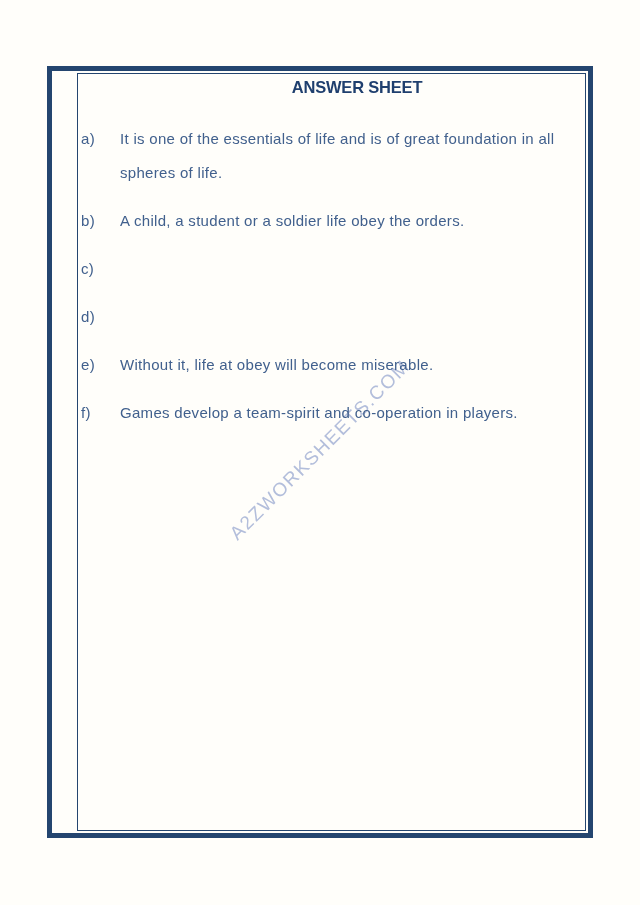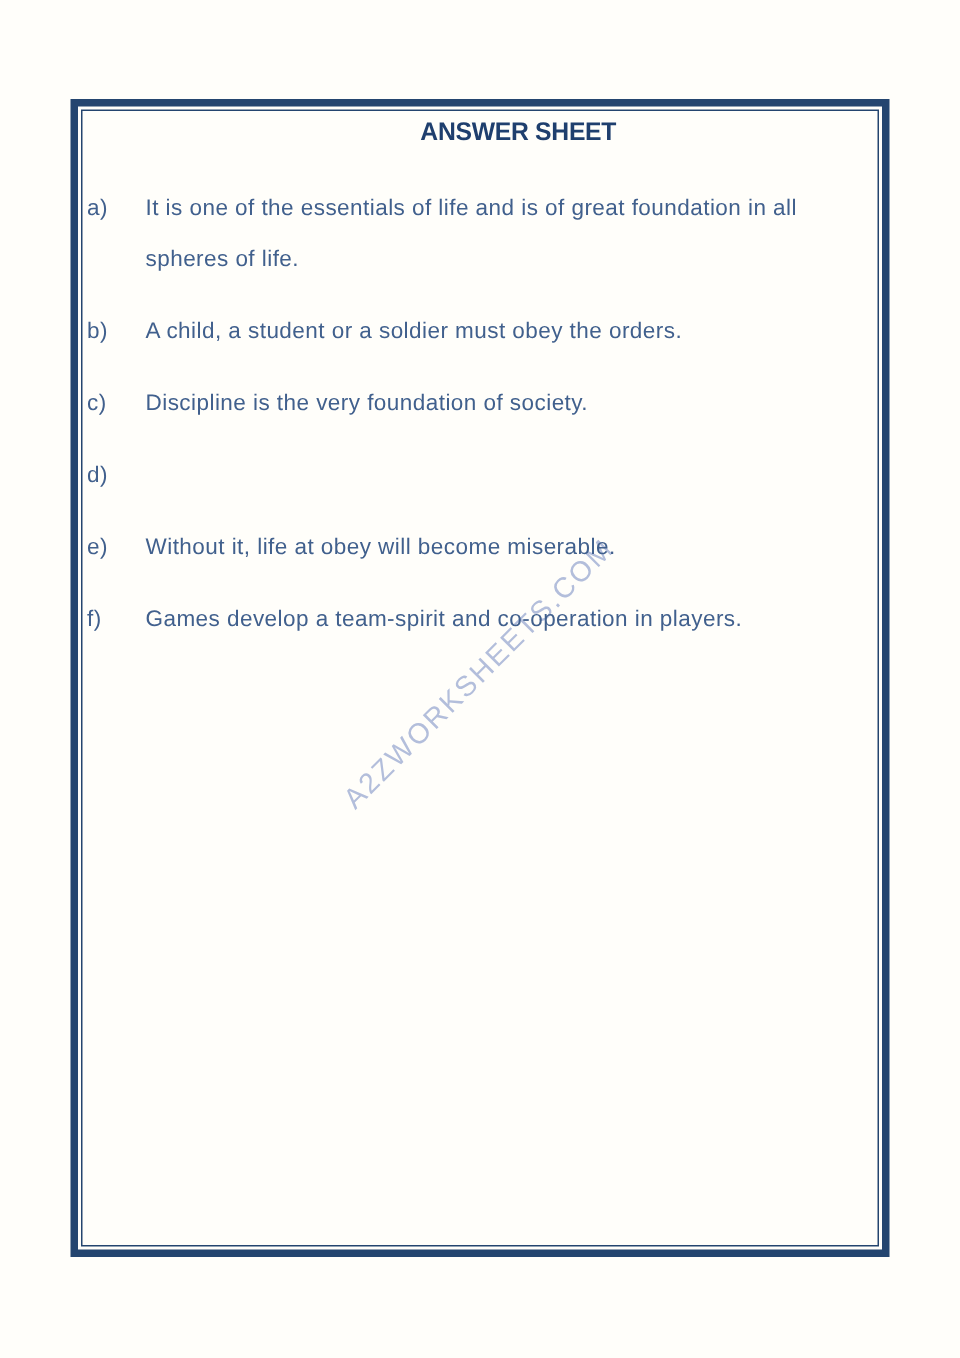--- a/index.html
+++ b/index.html
@@ -37,20 +37,21 @@
     box-sizing: border-box;
     z-index: 1;
     background: transparent;
   }
   .frame-inner {
     position: absolute;
     inset: 2px;
     border: 1px solid #24456f;
     box-sizing: border-box;
     padding: 2px 8px 0 3px;
+    margin-left: 23px;
   }
   .page-title {
     margin: 2px 0 0 0;
     text-align: center;
     position: relative;
     left: 28px;
     color: #1f3f6e;
     font-size: 17px;
     font-weight: bold;
     letter-spacing: -0.2px;
@@ -90,26 +91,25 @@
 
       <div class="items">
 
         <div class="item">
           <span class="letter">a)</span>
           <span class="text">It is one of the essentials of life and is of great foundation in all spheres of life.</span>
         </div>
 
         <div class="item">
           <span class="letter">b)</span>
-          <span class="text">A child, a student or a soldier must obey the orders.</span>
+          <span class="text">A child, a student or a soldier life obey the orders.</span>
         </div>
 
         <div class="item">
           <span class="letter">c)</span>
-          <span class="text">Discipline is the very foundation of society.</span>
         </div>
 
         <div class="item">
           <span class="letter">d)</span>
         </div>
 
         <div class="item">
           <span class="letter">e)</span>
           <span class="text">Without it, life at obey will become miserable.</span>
         </div>

